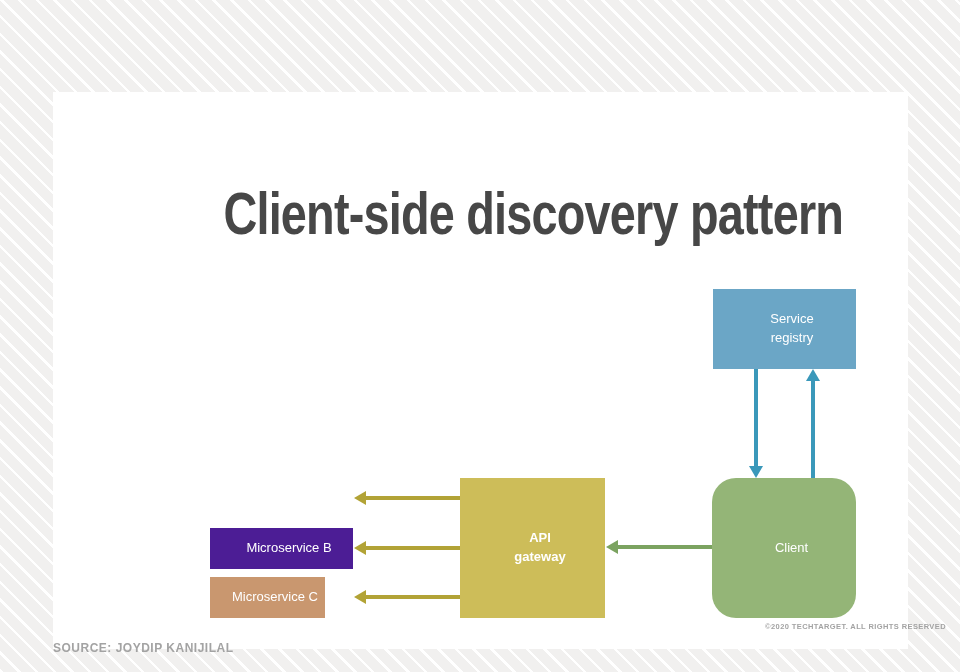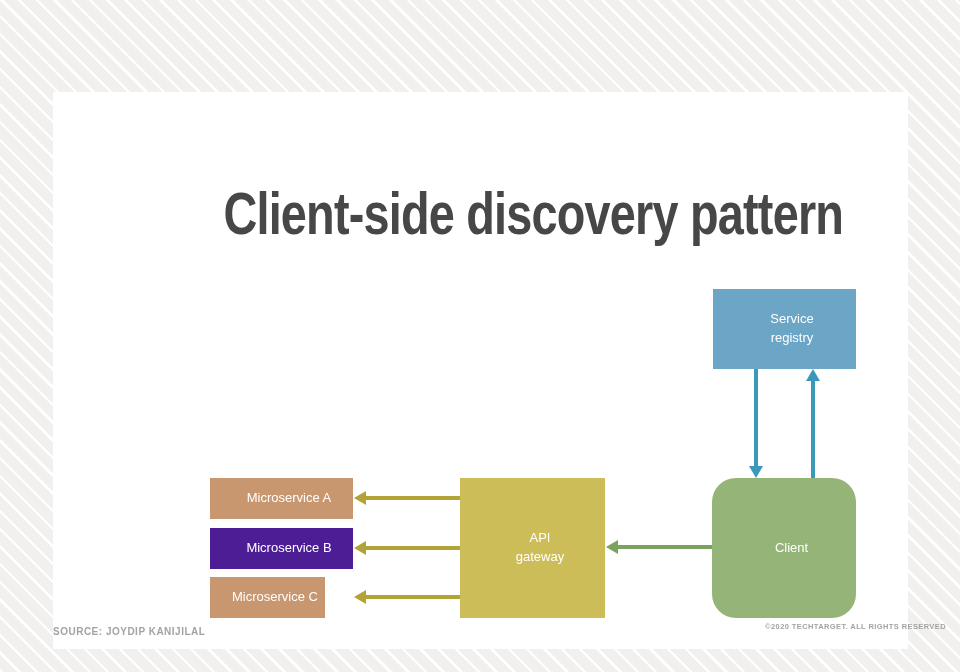--- a/index.html
+++ b/index.html
@@ -31,41 +31,41 @@
   }
 
   .node{
     position:absolute; display:flex; align-items:center; justify-content:center;
     color:#ffffff; font-size:13px; line-height:1.45; text-align:center;
     white-space:pre-line;
     padding-left:15px;
   }
   .node-service-registry{ left:660px; top:197px; width:143px; height:80px; background:#6ba6c6; }
   .node-client          { left:659px; top:386px; width:144px; height:140px; background:#94b577;border-radius:24px; }
-  .node-api-gateway     { left:407px; top:386px; width:145px; height:140px; background:#cdbd59; }
+  .node-api-gateway     { left:407px; top:386px; width:145px; height:140px; background:#cdbd59;font-weight:bold; }
   .node-ms-a            { left:157px; top:386px; width:143px; height:41px; background:#c9976f; }
   .node-ms-b            { left:157px; top:436px; width:143px; height:41px; background:#4c1d95; }
   .node-ms-c            { left:157px; top:485px; width:115px; height:41px; background:#c9976f; }
 
   .vline{ position:absolute; width:4px; }
   .hline{ position:absolute; height:4px; }
   .tri{ position:absolute; width:0; height:0; }
 
   .teal  { background:#3a98ba; }
   .green { background:#7ba360; }
   .olive { background:#b2a336; }
 
   .tri-down-teal{ border-left:7px solid transparent; border-right:7px solid transparent; border-top:12px solid #3a98ba; }
   .tri-up-teal  { border-left:7px solid transparent; border-right:7px solid transparent; border-bottom:12px solid #3a98ba; }
   .tri-left-green{ border-top:7px solid transparent; border-bottom:7px solid transparent; border-right:12px solid #7ba360; }
   .tri-left-olive{ border-top:7px solid transparent; border-bottom:7px solid transparent; border-right:12px solid #b2a336; }
 
   .source-text{
-    position:absolute; left:53px; top:626px;
-    font-size:10px; font-weight:bold; letter-spacing:.5px; color:#a3a3a3;
+    position:absolute; left:53px; top:641px;
+    font-size:12px; font-weight:bold; letter-spacing:.5px; color:#a3a3a3;
   }
   .footer-right{
     position:absolute; right:14px; top:622px;
     display:flex; align-items:flex-end; gap:20px;
   }
   .copyright-text{
     font-size:7.5px; font-weight:bold; letter-spacing:.4px; color:#a3a3a3;
     margin-bottom:8px; white-space:nowrap;
   }
   .logo{ display:flex; flex-direction:column; align-items:center; }
@@ -87,23 +87,20 @@
     <div class="node node-service-registry">
       <span>Service
 registry</span>
     </div>
     <div class="node node-client">
       <span>Client</span>
     </div>
     <div class="node node-api-gateway">
       <span>API
 gateway</span>
-    </div>
-    <div class="node node-ms-a">
-      <span>Microservice A</span>
     </div>
     <div class="node node-ms-b">
       <span>Microservice B</span>
     </div>
     <div class="node node-ms-c">
       <span>Microservice C</span>
     </div>
 
     <div>
       <div class="vline teal" style="left:701px; top:277px; height:97px;"></div>

